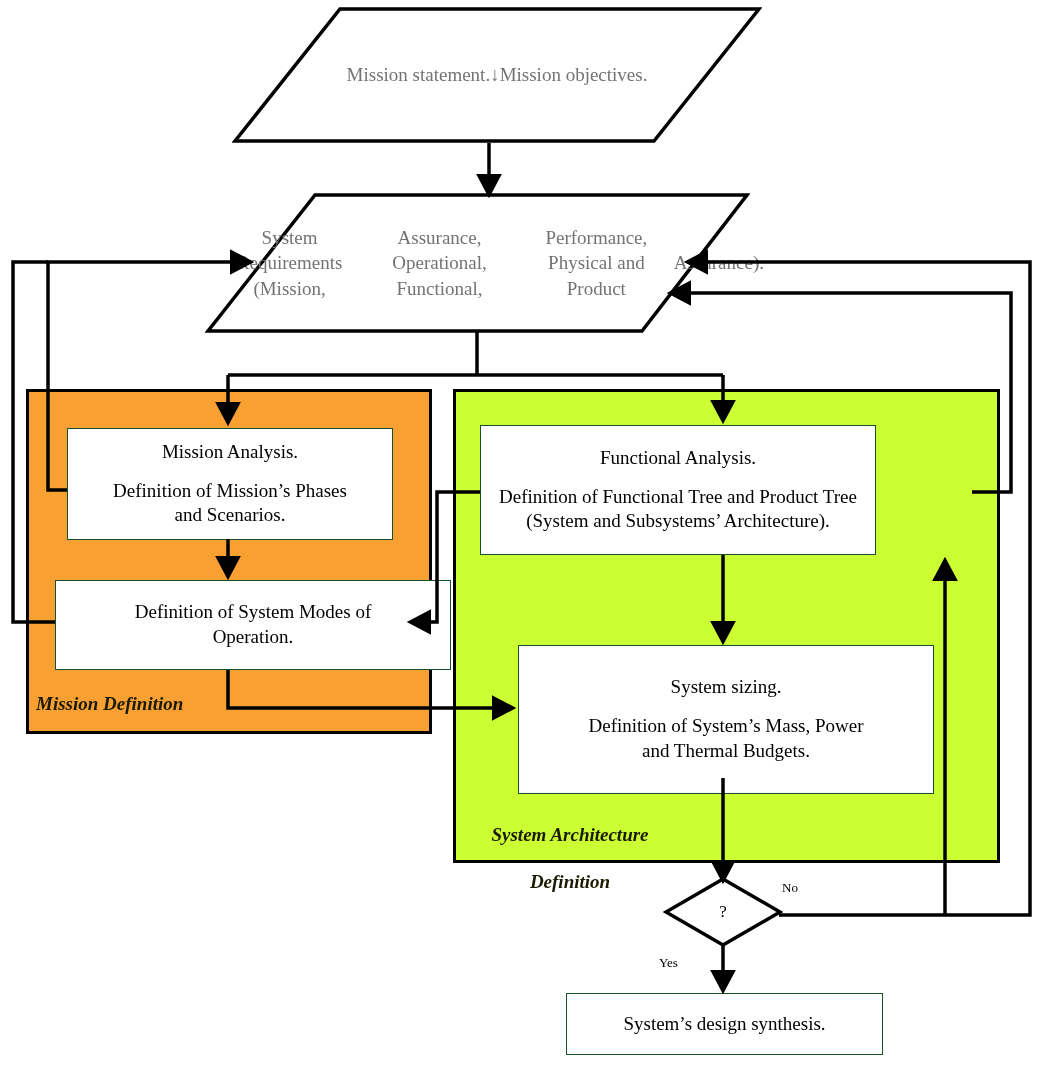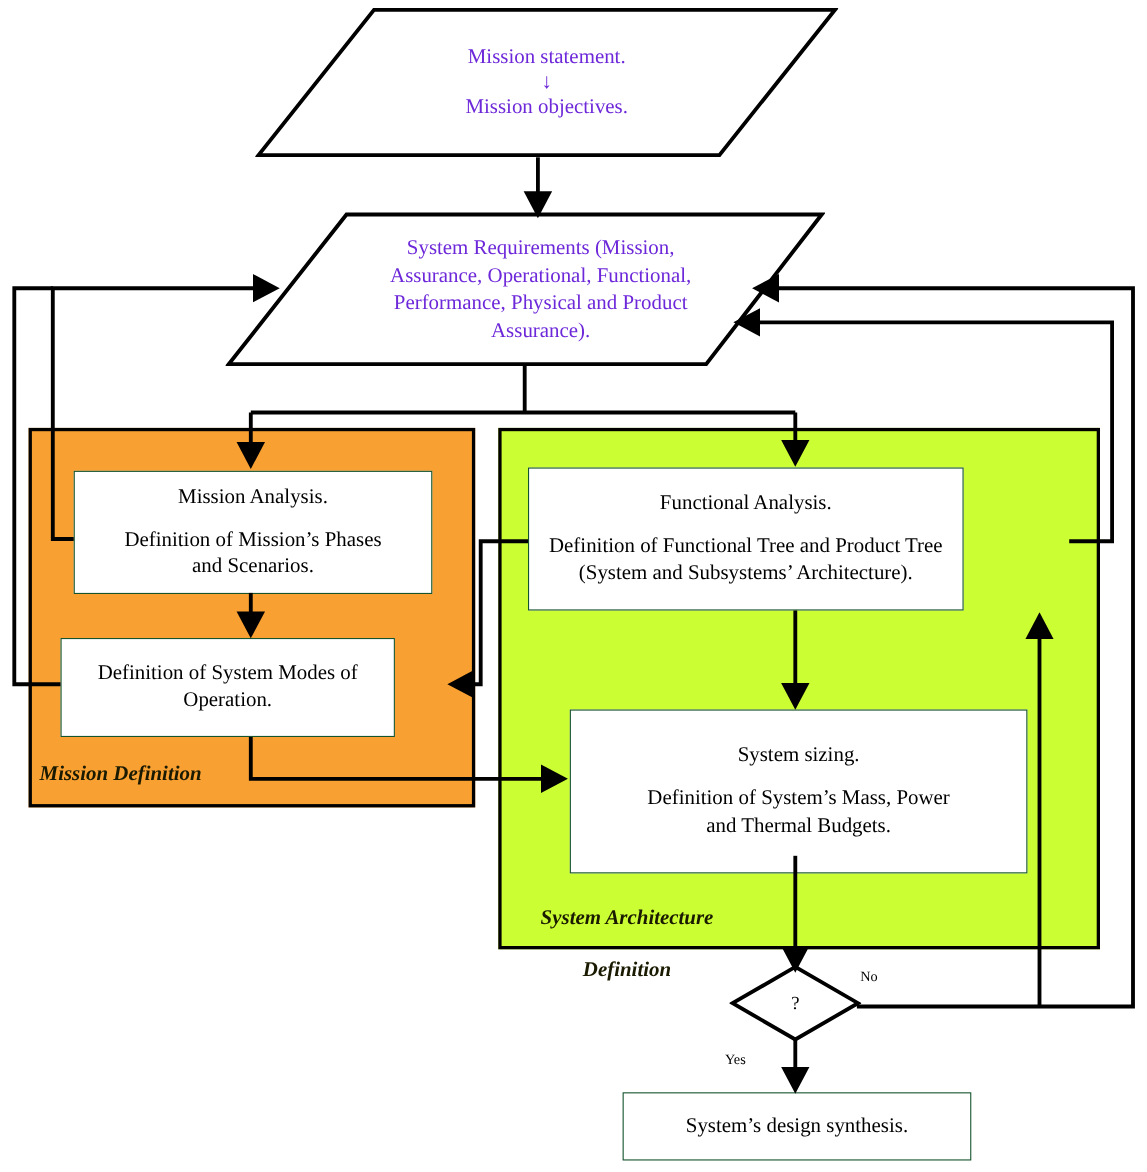--- a/index.html
+++ b/index.html
@@ -62,27 +62,27 @@
     position: absolute;
     z-index: 3;
   }
   .para-wrap svg { position: absolute; left: 0; top: 0; }
   .para-text {
     position: absolute;
     left: 0; top: 0;
     width: 100%;
     height: 100%;
     display: flex;
-    flex-direction: column;
+    flex-direction: row;
     align-items: center;
     justify-content: center;
     font-size: 19px;
     line-height: 1.32;
     text-align: center;
-    color: #6d28d9;
+    color: #737373;
   }
   .diamond-wrap { position: absolute; z-index: 3; }
   .diamond-wrap svg { position: absolute; left: 0; top: 0; }
   .diamond-text {
     position: absolute;
     left: 0; top: 0;
     width: 100%; height: 100%;
     display: flex; align-items: center; justify-content: center;
     font-size: 17px;
     color: #000;
@@ -174,21 +174,21 @@
     </div>
   </div>
 
   <div class="node proc-box" style="left:67px; top:428px; width:326px; height:112px;">
     <span class="ln">Mission Analysis.</span>
     <span class="spacer"></span>
     <span class="ln">Definition of Mission’s Phases</span>
     <span class="ln">and Scenarios.</span>
   </div>
 
-  <div class="node proc-box" style="left:55px; top:580px; width:304px; height:90px;">
+  <div class="node proc-box" style="left:55px; top:580px; width:396px; height:90px;">
     <span class="ln">Definition of System Modes of</span>
     <span class="ln">Operation.</span>
   </div>
 
   <div class="node proc-box" style="left:480px; top:425px; width:396px; height:130px;">
     <span class="ln">Functional Analysis.</span>
     <span class="spacer"></span>
     <span class="ln">Definition of Functional Tree and Product Tree</span>
     <span class="ln">(System and Subsystems’ Architecture).</span>
   </div>

